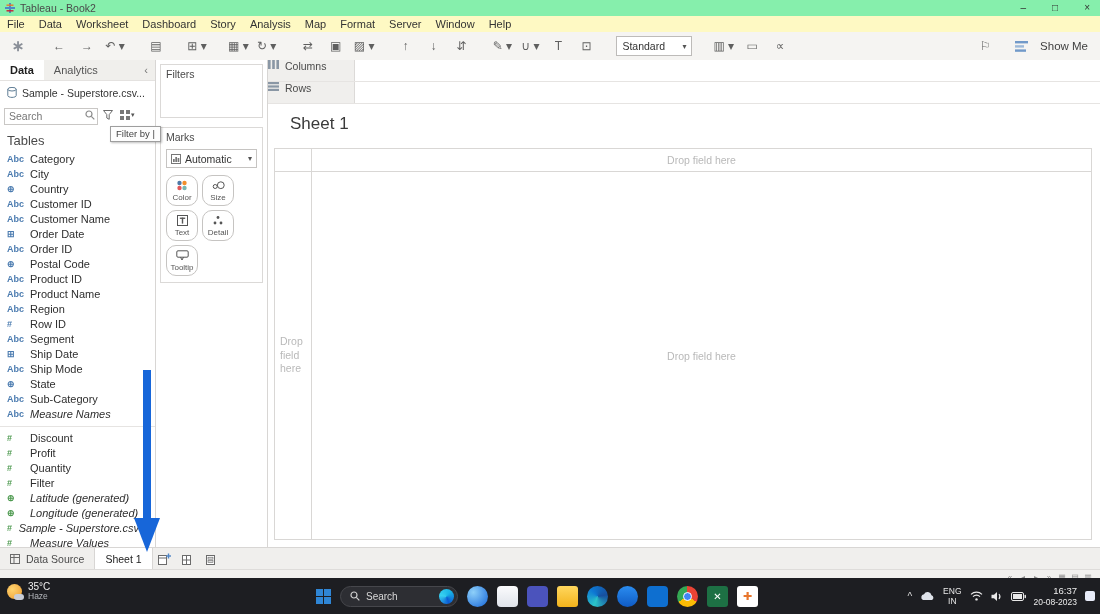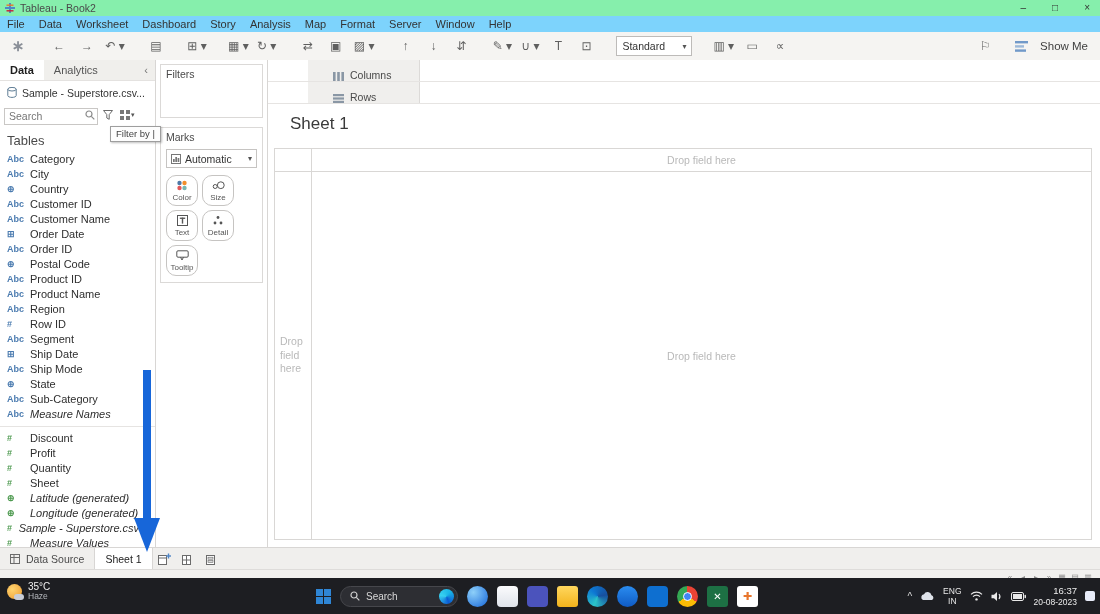--- a/index.html
+++ b/index.html
@@ -8,21 +8,21 @@
   svg{display:block;}
 
   
   .titlebar{position:absolute;top:0;left:0;right:0;height:16px;background:#86efac;
             display:flex;align-items:center;gap:5px;padding-left:5px;font-size:10.5px;color:#4a4a4a;}
   .wincontrols{position:absolute;right:10px;top:0;height:16px;display:flex;gap:26px;align-items:center;
                font-size:10px;color:#333;}
   .wincontrols span{cursor:default;line-height:16px;}
 
   
-  .menubar{position:absolute;top:16px;left:0;right:0;height:16px;background:#7dd3fc;
+  .menubar{position:absolute;top:16px;left:0;right:0;height:16px;background:#fef9c3;
            display:flex;align-items:center;font-size:11px;color:#333;}
   .menu-item{padding:0 7px;line-height:16px;cursor:default;}
 
   
   .toolbar{position:absolute;top:32px;left:0;right:0;height:28px;background:#f5f4f2;
            border-bottom:1px solid #e2e0de;display:flex;align-items:center;}
   .tb-left{display:flex;align-items:center;padding-left:4px;}
   .tb-item{min-width:20px;padding:0 4px;text-align:center;font-size:12px;color:#5f5f5f;
            line-height:26px;white-space:nowrap;cursor:default;}
   .tb-item[data-cls="grp"]{margin-left:13px;}
@@ -71,21 +71,21 @@
   .marks-select .caret{margin-left:auto;font-size:8px;color:#555;}
   .mark-btns{display:flex;flex-wrap:wrap;gap:4px;}
   .mark-btn{width:30px;height:29px;border:1px solid #c6c4c2;border-radius:10px;background:#fff;
             display:flex;flex-direction:column;align-items:center;justify-content:center;gap:2px;cursor:default;}
   .mark-btn .lbl{font-size:8px;color:#555;}
 
   
   .sheetarea{position:absolute;top:60px;left:268px;right:0;bottom:66px;background:#fff;}
   .shelf{height:21px;border-bottom:1px solid #e6e4e2;display:flex;align-items:center;background:#fff;}
   .shelf-label{width:86px;align-self:stretch;background:#f0efed;border-right:1px solid #dcdad8;
-               display:flex;align-items:flex-end;gap:6px;padding-left:25px;font-size:10.5px;color:#4a4a4a;margin-left:40px;}
+               display:flex;align-items:flex-start;gap:6px;padding-left:0;font-size:10.5px;color:#4a4a4a;}
   .shelf-body{flex:1;align-self:stretch;}
   .sheet-title{position:absolute;top:54px;left:22px;font-size:17px;color:#3a3a3a;}
   .drop-grid{position:absolute;left:6px;right:8px;top:88px;bottom:8px;
              display:grid;grid-template-columns:36px 1fr;grid-template-rows:22px 1fr;
              border:1px solid #d9d7d5;}
   .dg-top{border-left:1px solid #d9d7d5;display:flex;align-items:center;justify-content:center;
           color:#b9b9b9;font-size:10.5px;}
   .dg-left{border-top:1px solid #d9d7d5;display:flex;align-items:center;padding:0 5px;
            color:#b9b9b9;font-size:10.5px;line-height:1.3;}
   .dg-main{border-left:1px solid #d9d7d5;border-top:1px solid #d9d7d5;display:flex;
@@ -370,21 +370,21 @@
         <span class="f-label" data-italic="false">Profit</span>
       </div>
 
       <div class="field-row">
         <span class="f-icon" data-kind="measure">#</span>
         <span class="f-label" data-italic="false">Quantity</span>
       </div>
 
       <div class="field-row">
         <span class="f-icon" data-kind="measure">#</span>
-        <span class="f-label" data-italic="false">Sheet</span>
+        <span class="f-label" data-italic="false">Filter</span>
       </div>
 
       <div class="field-row">
         <span class="f-icon" data-kind="measure">⊕</span>
         <span class="f-label" data-italic="true">Latitude (generated)</span>
       </div>
 
       <div class="field-row">
         <span class="f-icon" data-kind="measure">⊕</span>
         <span class="f-label" data-italic="true">Longitude (generated)</span>

